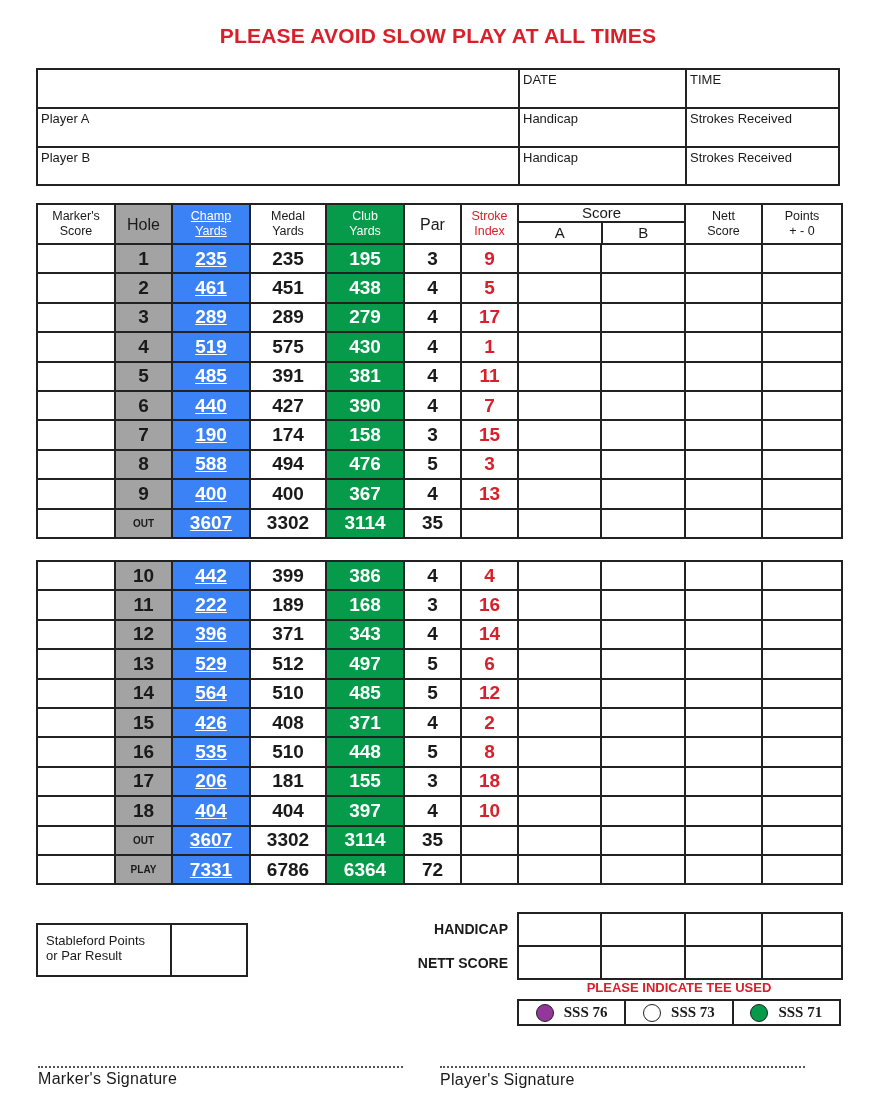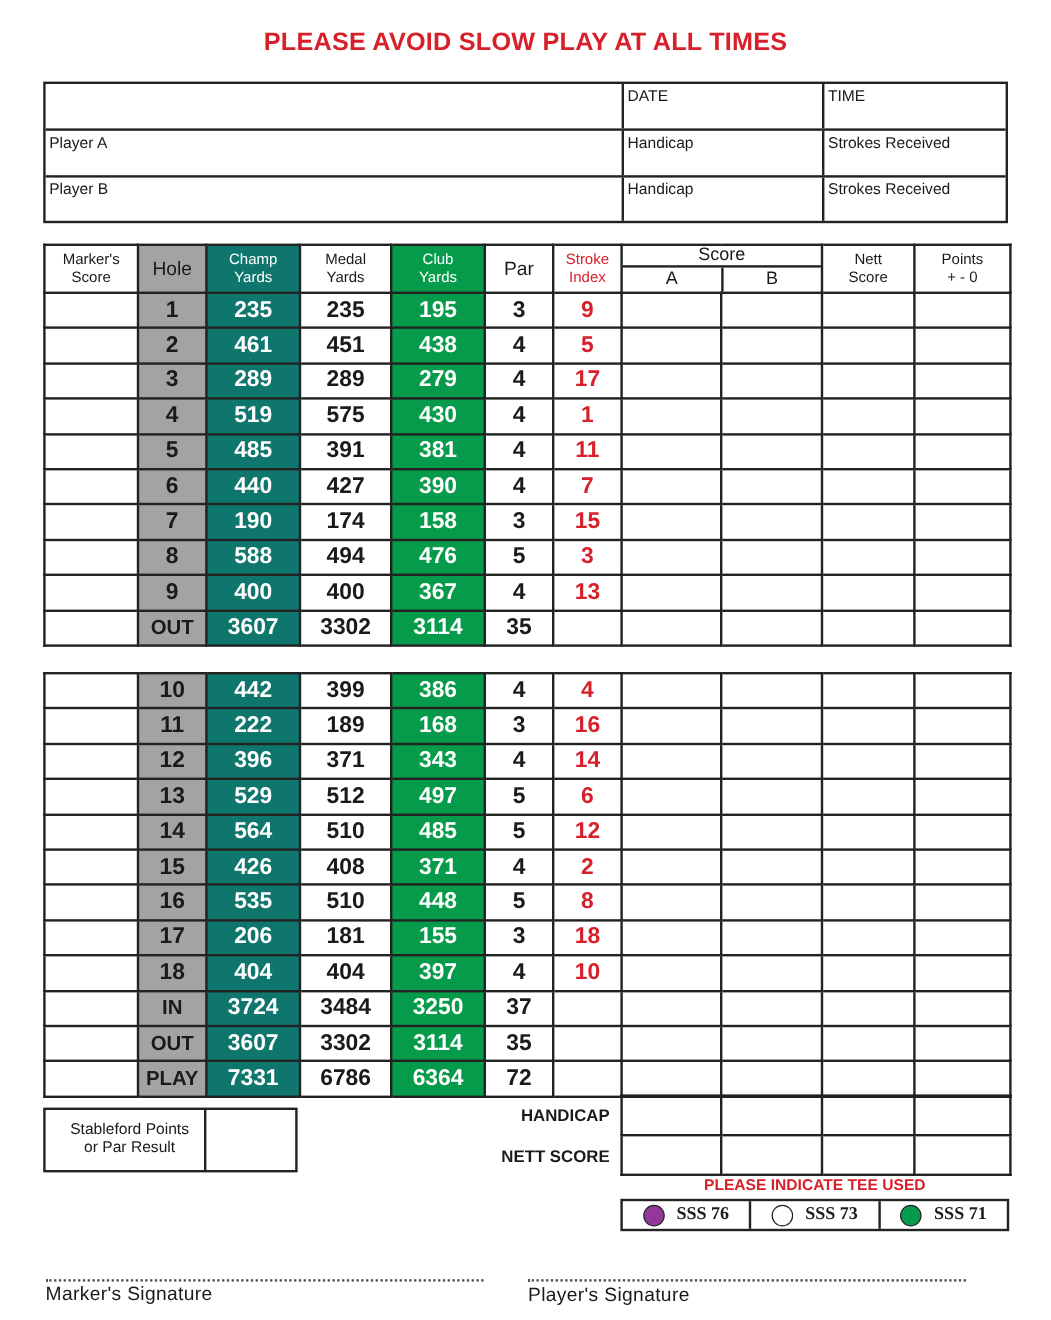--- a/index.html
+++ b/index.html
@@ -14,35 +14,35 @@
   .info-cell { position: absolute; top: 0; height: 100%; box-sizing: border-box; font-size: 13px; padding: 2px 3px; }
   .info-cell.c2 { border-left: 2px solid #222; }
   .info-cell.c3 { border-left: 2px solid #222; }
   .info-cell.bold { font-weight: bold; font-size: 15px; }
 
   
   table.grid { position: absolute; border-collapse: collapse; table-layout: fixed; }
   table.grid td { border: 2px solid #222; padding: 0; text-align: center; vertical-align: middle; box-sizing: border-box; }
   .hdr td { font-size: 12.5px; line-height: 15px; height: 40px; }
   .hole { background: #a3a3a3; font-weight: bold; font-size: 19px; }
-  .hole.sm { font-size: 17px; }
-  .champ { background: #0f766e; color: #ffffff; font-weight: bold; font-size: 19px; }
+  .hole.sm { font-size: 10px; }
+  .champ { background: #3b82f6; color: #ffffff; font-weight: bold; font-size: 19px; text-decoration: underline; }
   .medal { font-weight: bold; font-size: 19px; }
   .club { background: #069b4a; color: #ffffff; font-weight: bold; font-size: 19px; }
   .par { font-weight: bold; font-size: 19px; }
   .si { color: #d7202a; font-weight: bold; font-size: 19px; }
   .hdr .champ, .hdr .club { font-weight: normal; font-size: 12.5px; }
   .hdr .hole { font-weight: normal; font-size: 16px; }
   .hdr .par { font-weight: normal; font-size: 16px; }
   .hdr .si { font-weight: normal; font-size: 12.5px; }
   .score-top { font-size: 15px; }
   .datarow td { height: 29.4px; }
 
   .stable { left: 36px; top: 923px; width: 212px; height: 54px; border: 2px solid #222; box-sizing: border-box; }
-  .stable-label { position: absolute; left: 0; top: 0; width: 134px; height: 100%; border-right: 2px solid #222; box-sizing: border-box; font-size: 13px; padding: 8px 0 0 8px; line-height: 15px; text-align: center; }
+  .stable-label { position: absolute; left: 0; top: 0; width: 134px; height: 100%; border-right: 2px solid #222; box-sizing: border-box; font-size: 13px; padding: 8px 0 0 8px; line-height: 15px; }
 
   .summary-label { font-weight: bold; font-size: 14px; text-align: right; width: 150px; }
   .tee-label { left: 518px; width: 322px; top: 980px; text-align: center; color: #d7202a; font-weight: bold; font-size: 13px; }
   .tee-box { left: 517px; top: 999px; width: 324px; height: 27px; border: 2px solid #222; box-sizing: border-box; display: flex; }
   .tee-item { flex: 1; display: flex; align-items: center; justify-content: center; gap: 10px; font-family: "Liberation Serif", serif; font-weight: bold; font-size: 15px; box-sizing: border-box; }
   .tee-item + .tee-item { border-left: 2px solid #222; }
   .dot { width: 18px; height: 18px; border-radius: 50%; border: 1.5px solid #222; box-sizing: border-box; }
 
   .sig-line { border-top: 2px dotted #555; height: 0; }
   .sig-label { font-size: 16px; letter-spacing: 0.3px; }
@@ -364,33 +364,20 @@
         <td class="club">397</td>
         <td class="par">4</td>
         <td class="si">10</td>
         <td></td>
         <td></td>
         <td></td>
         <td></td>
       </tr>
       <tr class="datarow">
         <td></td>
-        <td class="hole sm">IN</td>
-        <td class="champ">3724</td>
-        <td class="medal">3484</td>
-        <td class="club">3250</td>
-        <td class="par">37</td>
-        <td class="si"></td>
-        <td></td>
-        <td></td>
-        <td></td>
-        <td></td>
-      </tr>
-      <tr class="datarow">
-        <td></td>
         <td class="hole sm">OUT</td>
         <td class="champ">3607</td>
         <td class="medal">3302</td>
         <td class="club">3114</td>
         <td class="par">35</td>
         <td class="si"></td>
         <td></td>
         <td></td>
         <td></td>
         <td></td>

